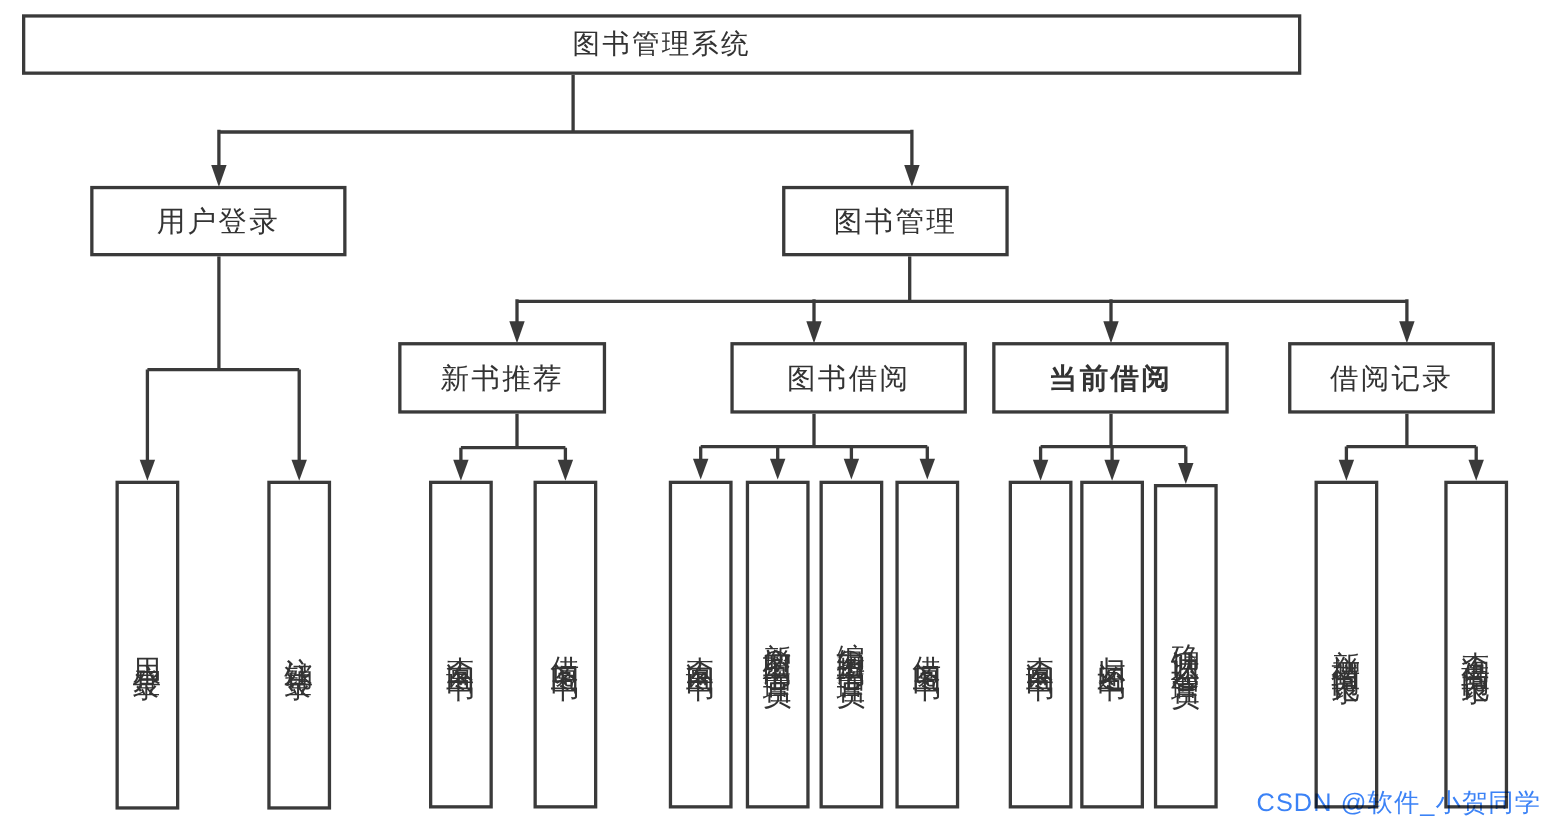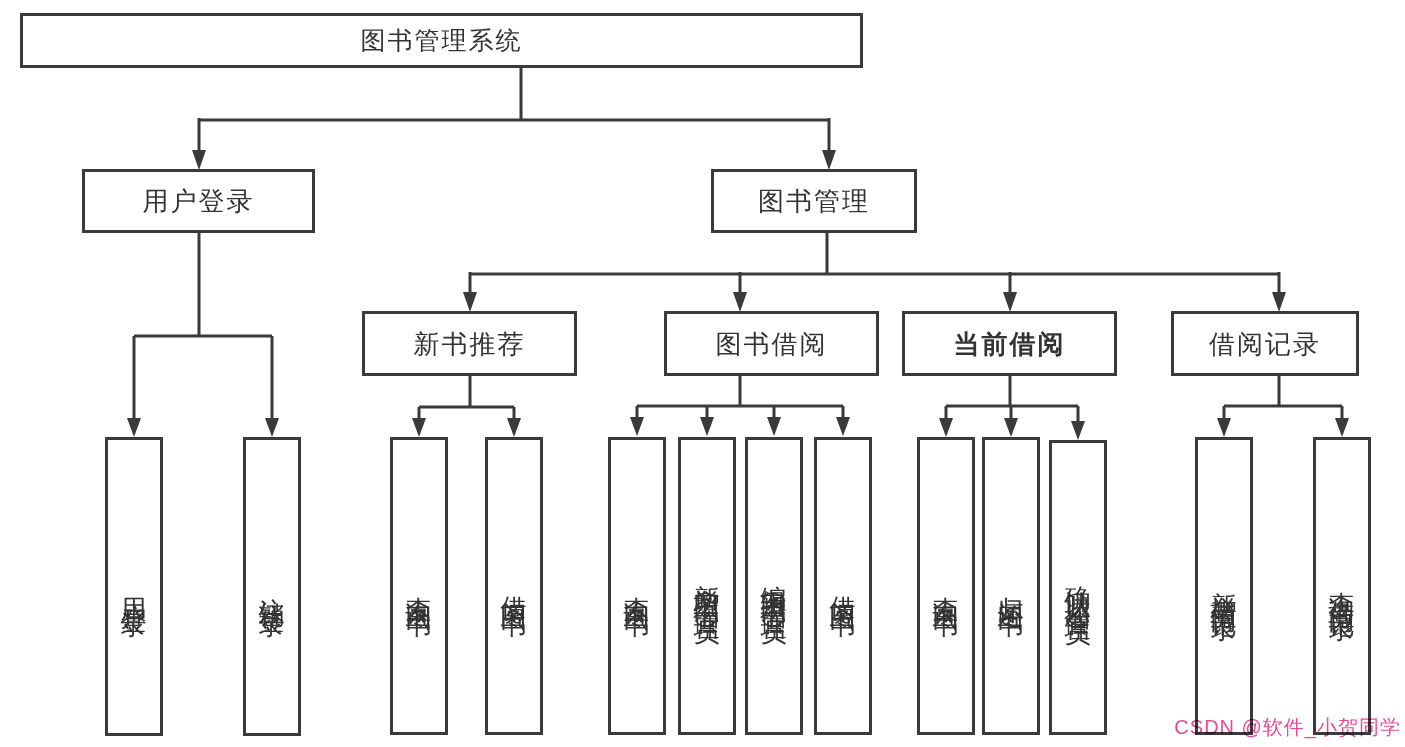--- a/index.html
+++ b/index.html
@@ -45,23 +45,23 @@
     text-orientation: mixed;
     letter-spacing: 5px;
     font-size: 26px;
     line-height: 1;
     white-space: nowrap;
   }
   .watermark {
     position: absolute;
     right: 4px;
     top: 714px;
-    font-size: 20px;
+    font-size: 23px;
     letter-spacing: 1px;
-    color: #ec4899;
+    color: #3b82f6;
     mix-blend-mode: multiply;
     white-space: nowrap;
     text-align: right;
   }
 </style>
 </head>
 <body>
 
 <div id="stage">
 
@@ -91,32 +91,32 @@
       <polygon points="767,417 781,417 774,436"></polygon>
       <polygon points="836,417 850,417 843,436"></polygon>
       <polygon points="939,418 953,418 946,437"></polygon>
       <polygon points="1004,418 1018,418 1011,437"></polygon>
       <polygon points="1071,421 1085,421 1078,440"></polygon>
       <polygon points="1217,418 1231,418 1224,437"></polygon>
       <polygon points="1335,418 1349,418 1342,437"></polygon>
     </g>
   </svg>
 
-  <div class="box root" style="left:20px; top:13px; width:843px; height:55px;">
+  <div class="box root" style="left:20px; top:13px; width:1163px; height:55px;">
     <span>图书管理系统</span>
   </div>
 
   <div class="box" style="left:82px; top:169px; width:233px; height:64px;">
     <span>用户登录</span>
   </div>
   <div class="box" style="left:711px; top:169px; width:206px; height:64px;">
     <span>图书管理</span>
   </div>
 
-  <div class="box" style="left:362px; top:311px; width:215px; height:65px;align-items:center;">
+  <div class="box" style="left:362px; top:311px; width:189px; height:65px;align-items:center;">
     <span>新书推荐</span>
   </div>
   <div class="box" style="left:632px; top:311px; width:215px; height:65px;margin-left:32px;">
     <span>图书借阅</span>
   </div>
   <div class="box" style="left:902px; top:311px; width:215px; height:65px;font-weight:bold;">
     <span>当前借阅</span>
   </div>
   <div class="box" style="left:1171px; top:311px; width:188px; height:65px;">
     <span>借阅记录</span>

